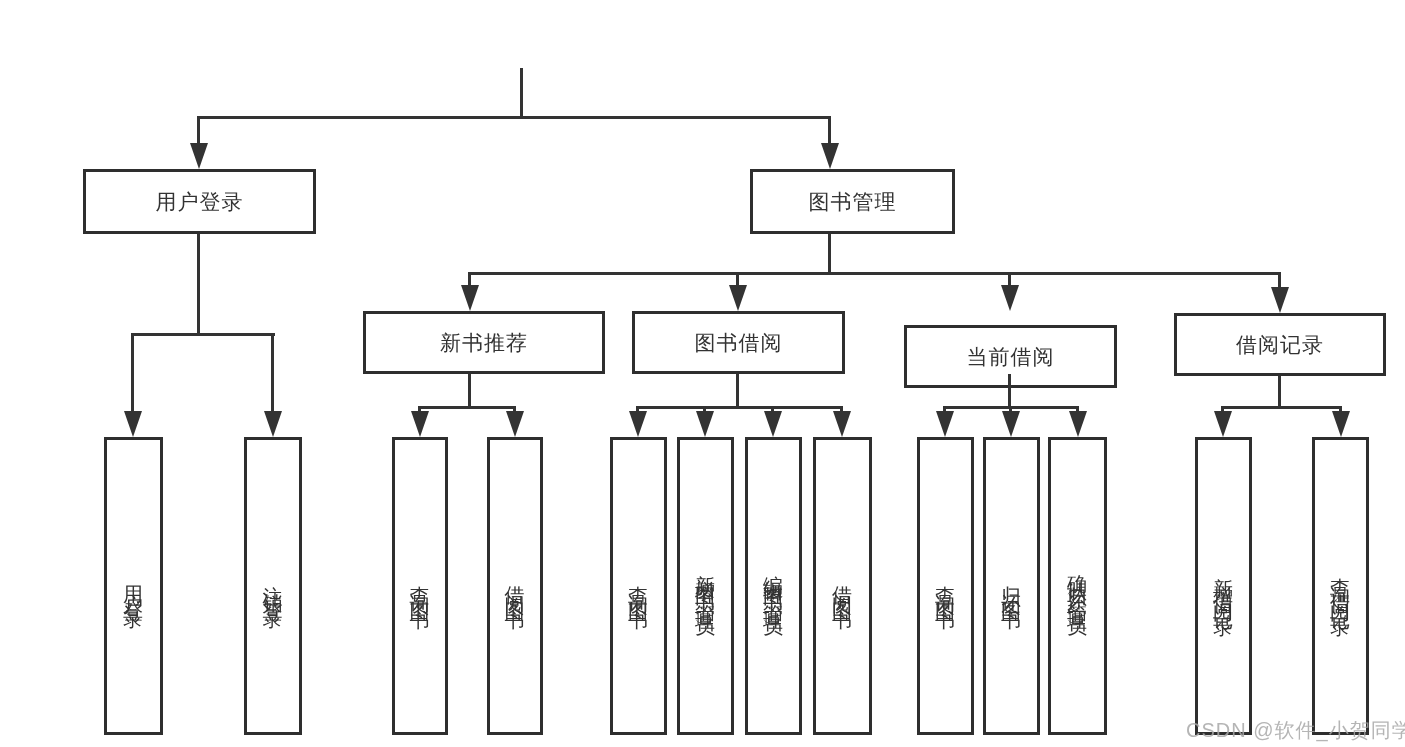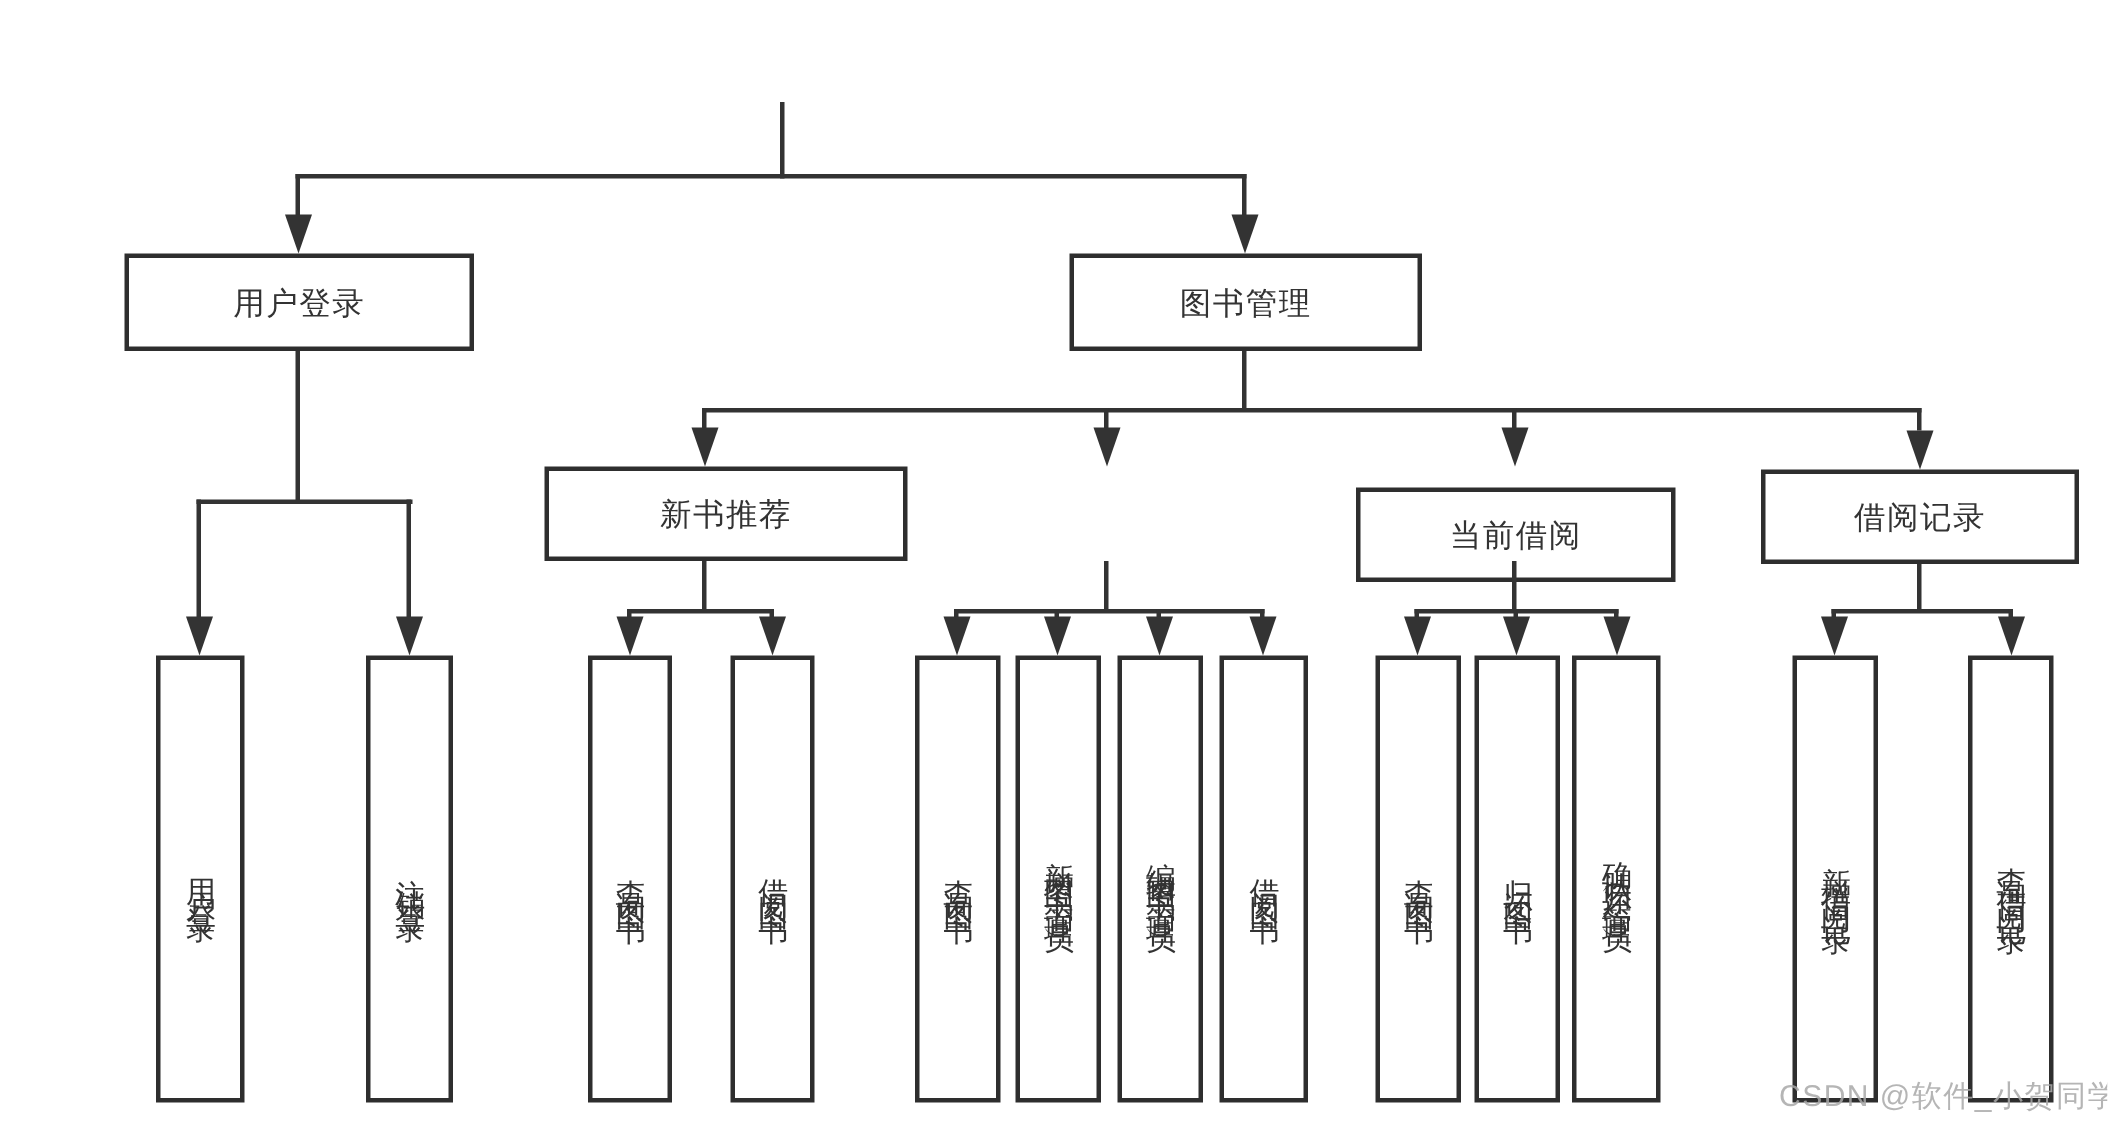--- a/index.html
+++ b/index.html
@@ -66,26 +66,29 @@
 </style>
 </head>
 <body>
 
 <div id="canvas">
 
 
   <div class="box" style="left:83px; top:169px; width:233px; height:65px;">
     <span class="hlbl">用户登录</span>
   </div>
-  <div class="box" style="left:713px; top:169px; width:235px; height:65px;justify-content:center;">
+  <div class="box" style="left:750px; top:169px; width:205px; height:65px;justify-content:center;">
     <span class="hlbl">图书管理</span>
   </div>
 
   <div class="box" style="left:363px; top:311px; width:242px; height:63px;">
     <span class="hlbl">新书推荐</span>
+  </div>
+  <div class="box" style="left:632px; top:311px; width:213px; height:63px;">
+    <span class="hlbl">图书借阅</span>
   </div>
   <div class="box" style="left:904px; top:311px; width:213px; height:63px;margin-top:14px;">
     <span class="hlbl">当前借阅</span>
   </div>
   <div class="box" style="left:1174px; top:313px; width:212px; height:63px;">
     <span class="hlbl">借阅记录</span>
   </div>
 
   <div class="box" style="left:104px; top:437px; width:59px; height:298px;">
     <span class="vlbl">用户登录</span>

